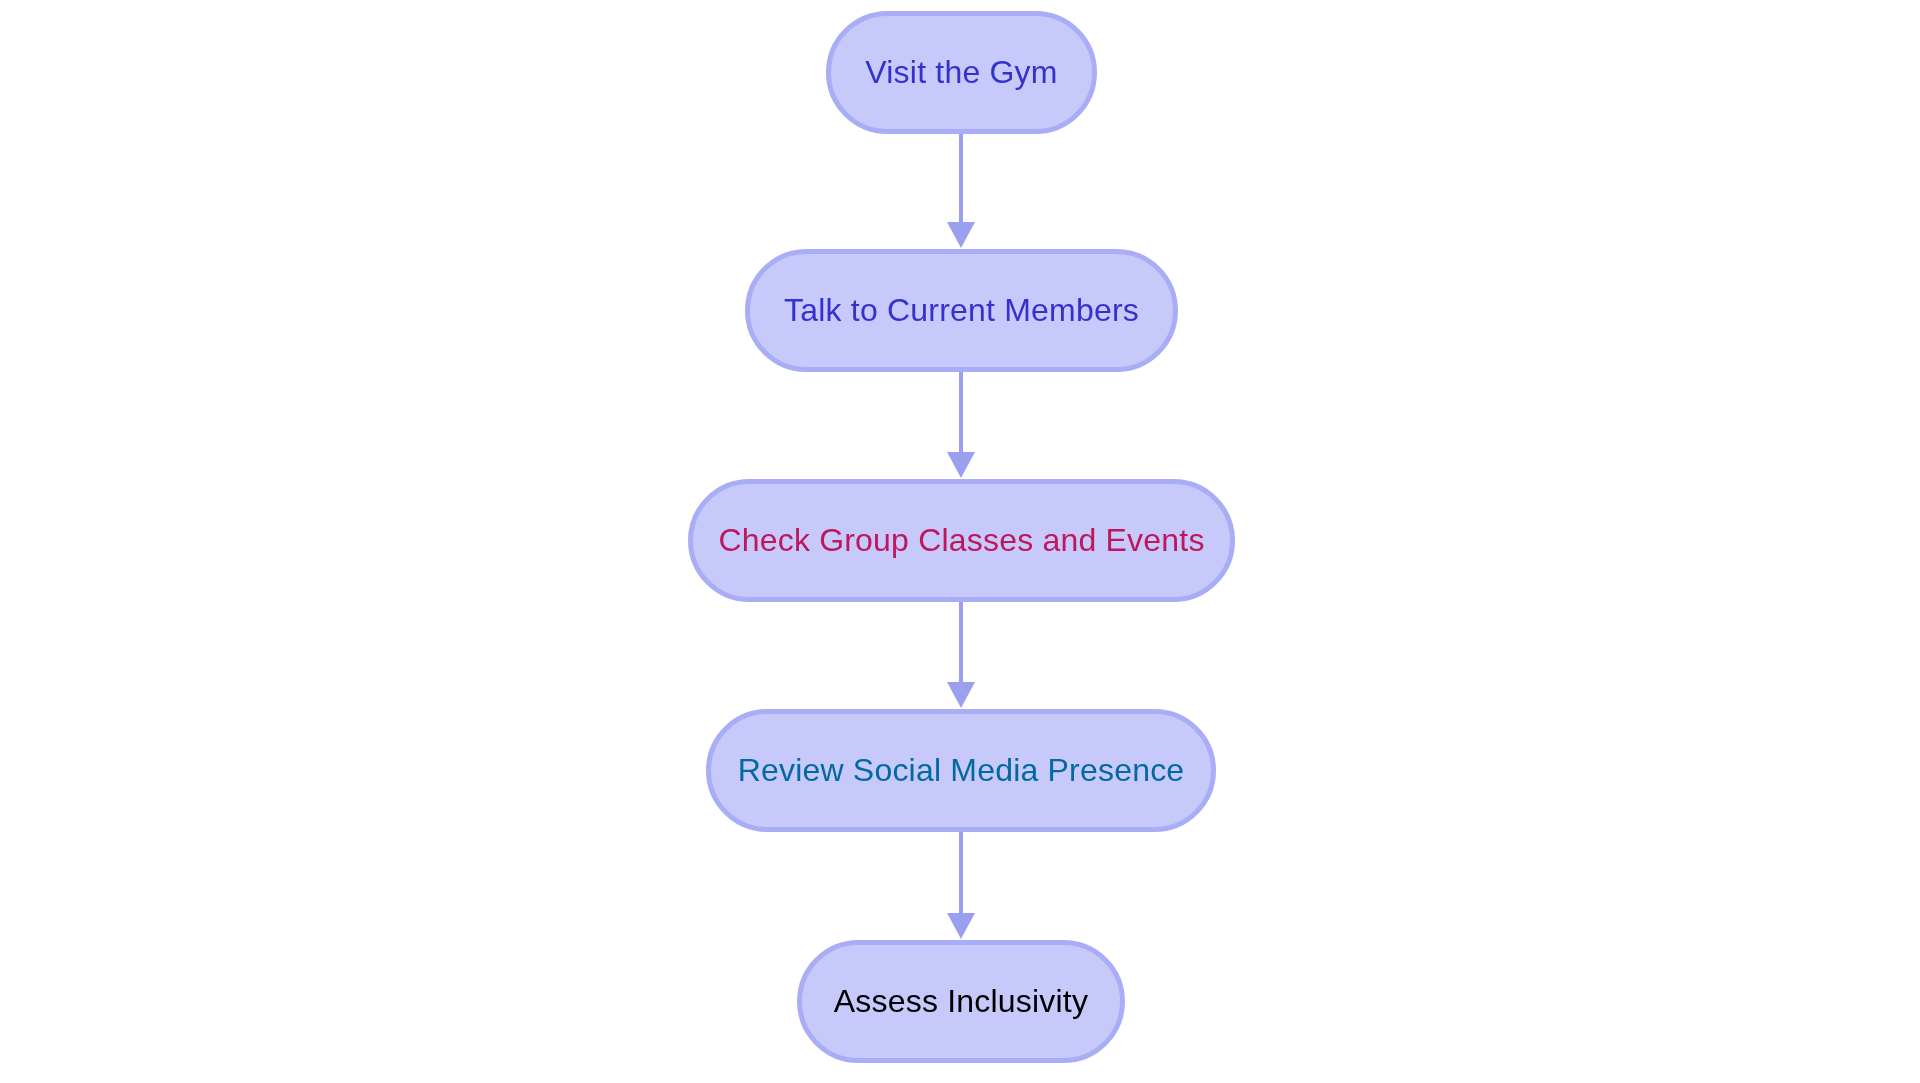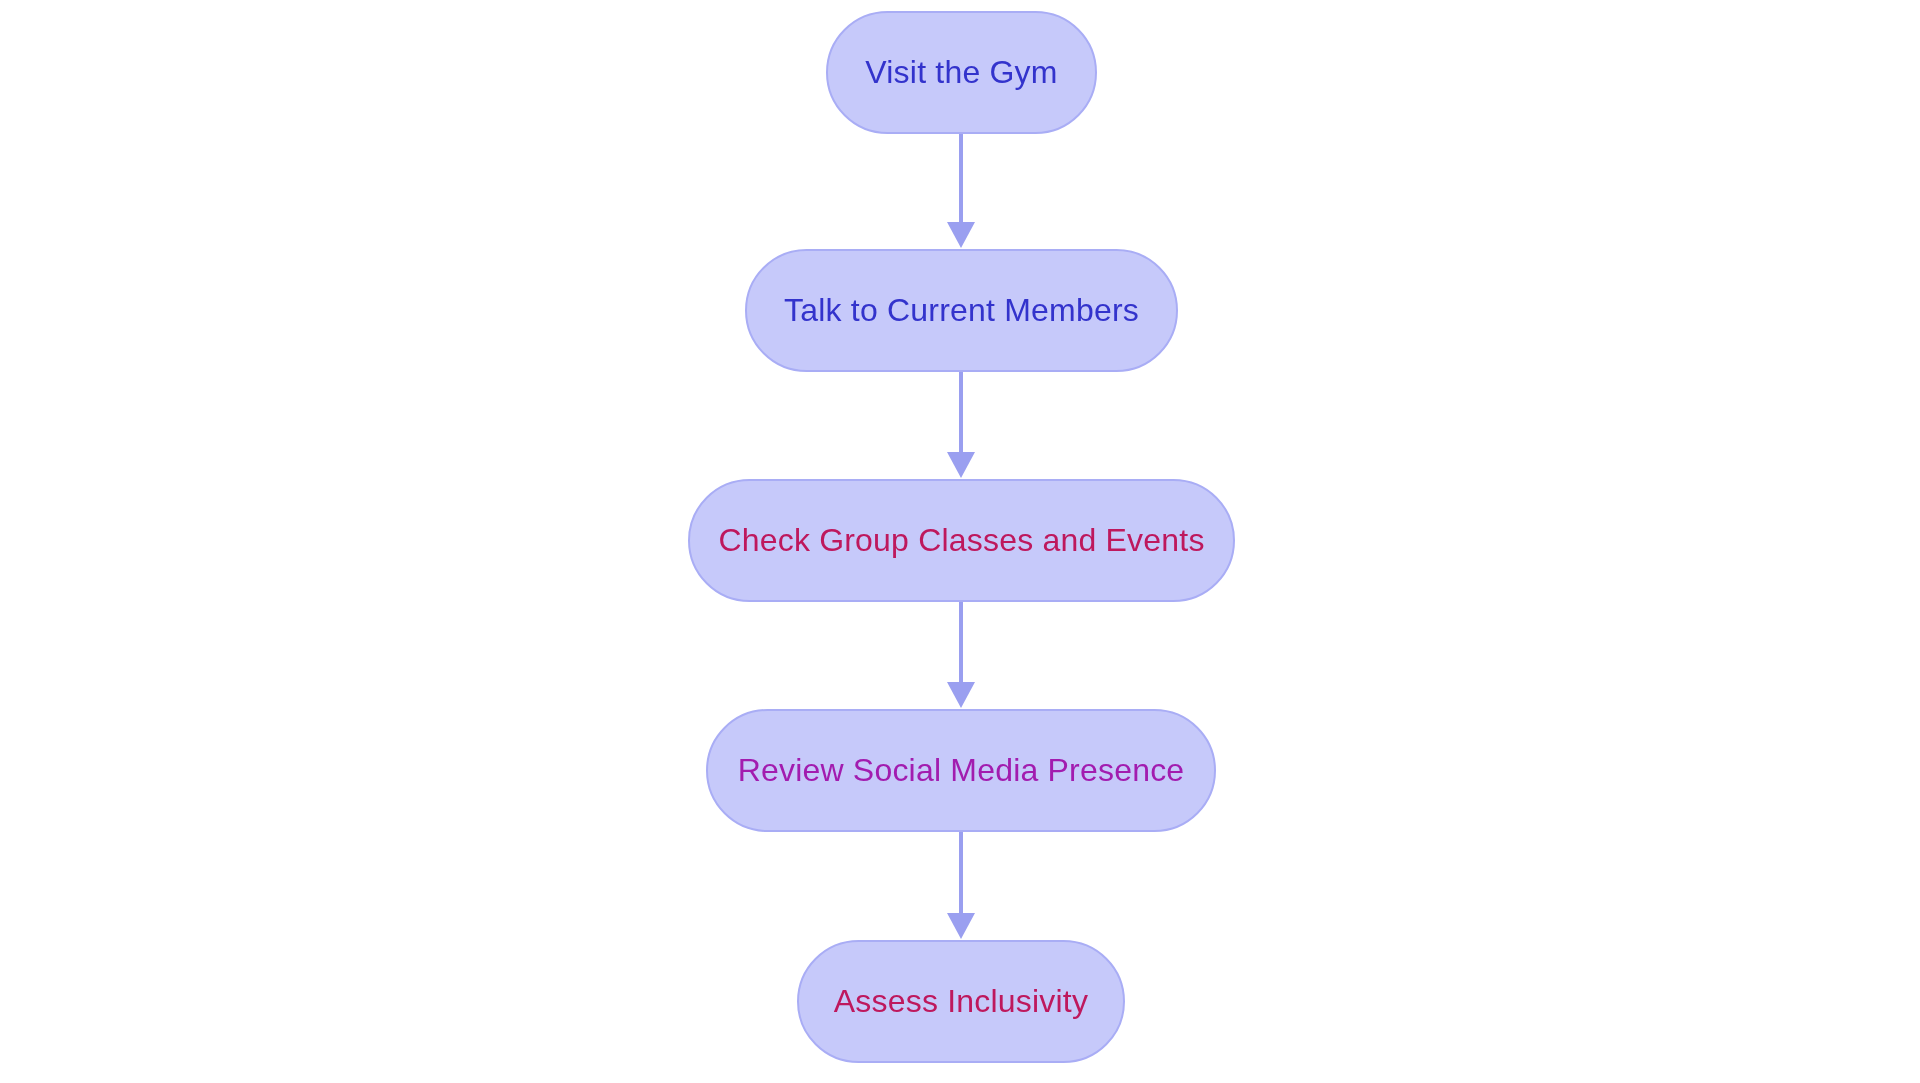--- a/index.html
+++ b/index.html
@@ -19,21 +19,21 @@
     position: relative;
     width: 1920px;
     height: 1083px;
     background: #ffffff;
   }
 
   .flow-node {
     position: absolute;
     box-sizing: border-box;
     background: #c6c9fa;
-    border: 2px solid #6d28d9;
+    border: 5px solid #6d28d9;
     border-radius: 62px;
     display: flex;
     align-items: center;
     justify-content: center;
     color: #3333cc;
     font-size: 32px;
     font-weight: 400;
     letter-spacing: 0.2px;
     line-height: 1;
     white-space: nowrap;
@@ -86,28 +86,28 @@
     <span class="node-label">Check Group Classes and Events</span>
   </div>
 
   <div class="connector" style="left: 946px; top: 602px; height: 107px;">
     <svg width="30" height="107" viewBox="0 0 30 107" preserveAspectRatio="none">
       <line x1="15" y1="0" x2="15" y2="82" stroke="#9a9ff0" stroke-width="4"></line>
       <polygon points="1,80 29,80 15,106" fill="#9a9ff0"></polygon>
     </svg>
   </div>
 
-  <div class="flow-node" style="left: 706px; top: 709px; width: 510px; height: 123px; background: rgb(198, 201, 250); border-color: rgb(169, 173, 245); color: #a21caf;">
+  <div class="flow-node" style="left: 706px; top: 709px; width: 510px; height: 123px; background: rgb(198, 201, 250); border-color: rgb(169, 173, 245); color: #0369a1;">
     <span class="node-label">Review Social Media Presence</span>
   </div>
 
   <div class="connector" style="left: 946px; top: 832px; height: 108px;">
     <svg width="30" height="108" viewBox="0 0 30 108" preserveAspectRatio="none">
       <line x1="15" y1="0" x2="15" y2="83" stroke="#9a9ff0" stroke-width="4"></line>
       <polygon points="1,81 29,81 15,107" fill="#9a9ff0"></polygon>
     </svg>
   </div>
 
-  <div class="flow-node" style="left: 797px; top: 940px; width: 328px; height: 123px; background: rgb(198, 201, 250); border-color: rgb(169, 173, 245); color: #be185d;">
+  <div class="flow-node" style="left: 797px; top: 940px; width: 328px; height: 123px; background: rgb(198, 201, 250); border-color: rgb(169, 173, 245); color: #000000;">
     <span class="node-label">Assess Inclusivity</span>
   </div>
 
 </div>
 
 </body></html>

